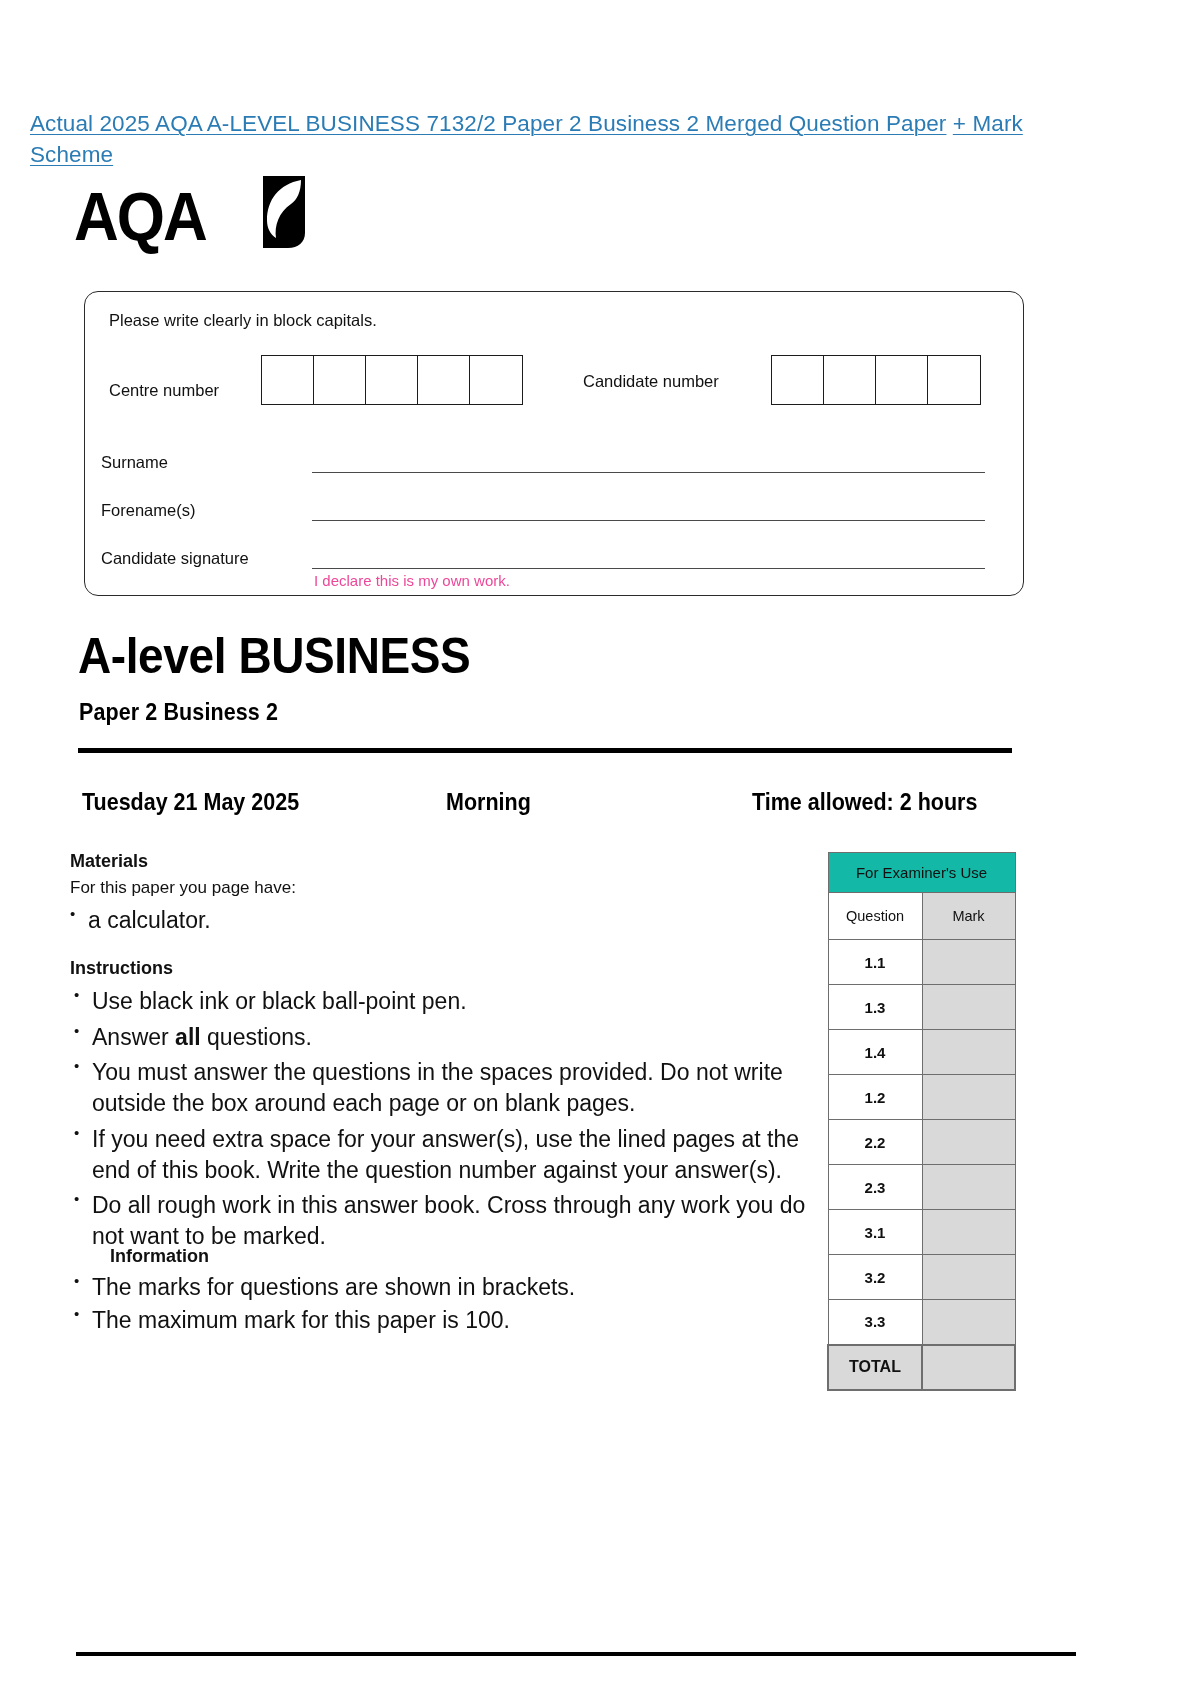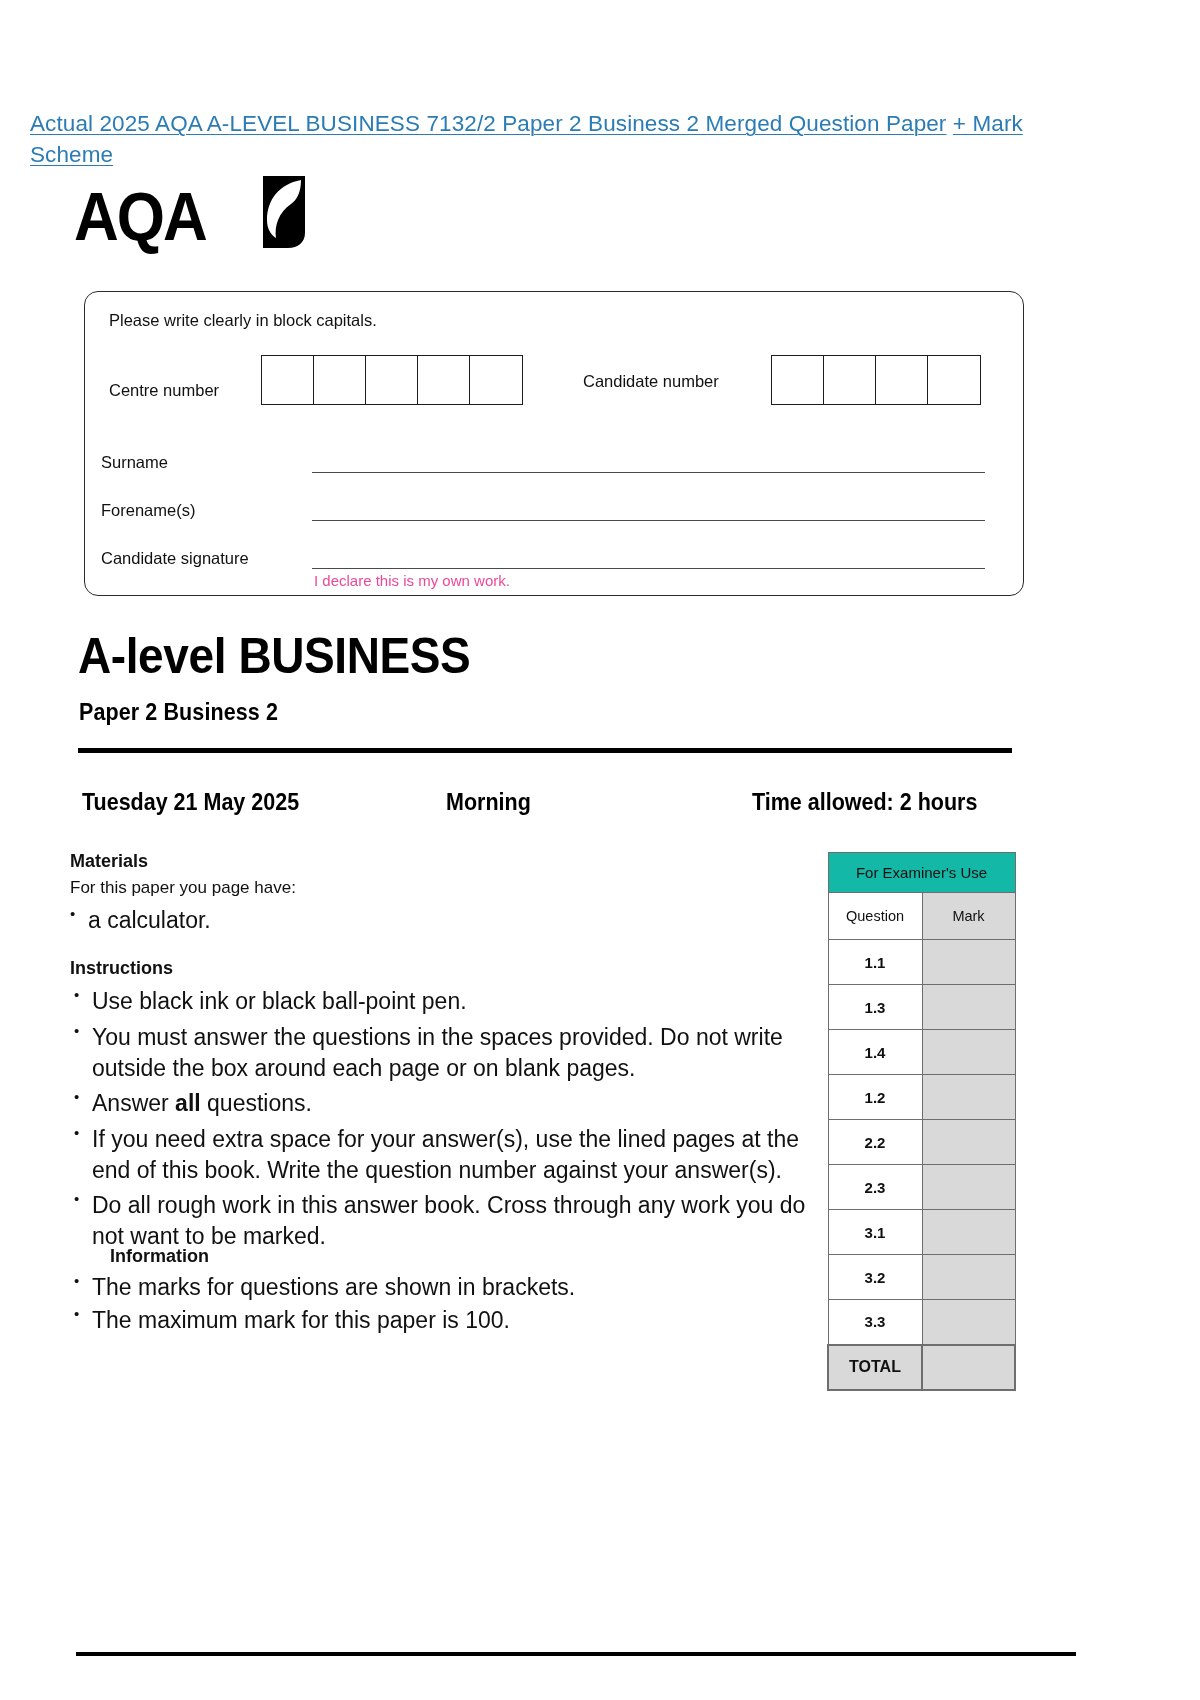--- a/index.html
+++ b/index.html
@@ -345,22 +345,22 @@
 
   <div class="section-head" id="materials-head">Materials</div>
   <div class="body-text" id="materials-sub">For this paper you page have:</div>
   <ul class="bullet-list tight" id="materials-list">
       <li>a calculator.</li>
     </ul>
 
   <div class="section-head" id="instructions-head">Instructions</div>
   <ul class="bullet-list" id="instructions-list">
       <li>Use black ink or black ball-point pen.</li>
+      <li>Answer <b>all</b> questions.</li>
       <li>You must answer the questions in the spaces provided.  Do not write  outside the box around each page or on blank pages.</li>
-      <li>Answer <b>all</b> questions.</li>
       <li>If you need extra space for your answer(s), use the lined pages at the end of this book.  Write the question number against your answer(s).</li>
       <li>Do all rough work in this answer book.  Cross through any work you do not want to be marked.</li>
     </ul>
 
   <div class="section-head" id="information-head">Information</div>
   <ul class="bullet-list tight" id="information-list">
       <li>The marks for questions are shown in brackets.</li>
       <li>The maximum mark for this paper is 100.</li>
     </ul>
 

